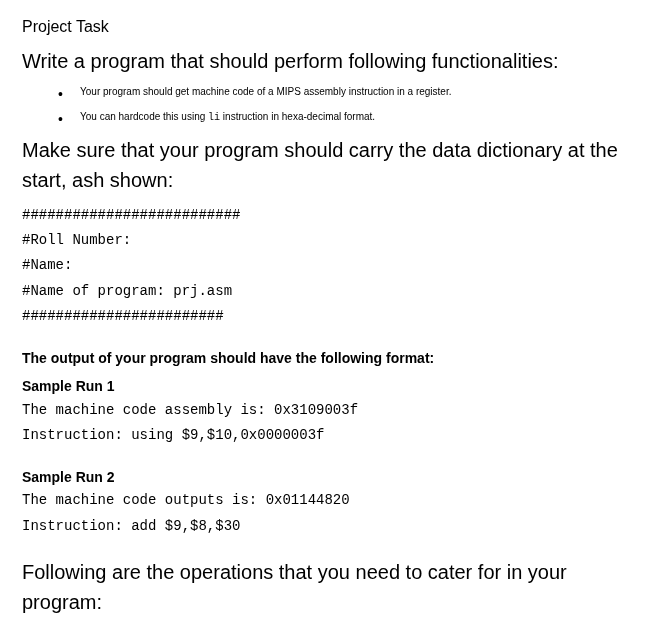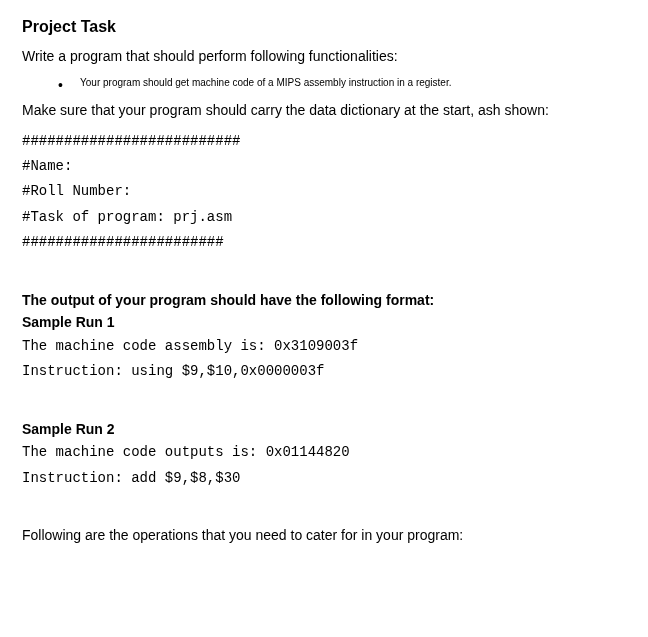--- a/index.html
+++ b/index.html
@@ -9,25 +9,25 @@
     }
     body {
       font-family: Arial, Helvetica, sans-serif;
       background: #ffffff;
       padding: 18px 22px;
       width: 648px;
       color: #000;
     }
     .title {
       font-size: 16px;
-      font-weight: bold;
+      font-weight: normal;
       margin-bottom: 10px;
     }
     .body-text {
-      font-size: 14px;
+      font-size: 20px;
       line-height: 1.5;
       margin-bottom: 8px;
     }
     ul.bullets {
       list-style: none;
       padding-left: 42px;
       margin-bottom: 8px;
     }
     ul.bullets li {
       position: relative;
@@ -53,43 +53,47 @@
     .mono-block {
       margin-top: 6px;
       margin-bottom: 6px;
     }
     .bold-text {
       font-size: 14px;
       font-weight: bold;
       line-height: 1.6;
     }
     .section-gap {
-      margin-top: 34px;
+      margin-top: 18px;
     }
     .small-gap {
+      margin-top: 6px;
     }
   </style>
 </head>
 <body>
 
 <div class="title">Project Task</div>
 
 <div class="body-text">Write a program that should perform following functionalities:</div>
 
 <ul class="bullets">
   <li>Your program should get machine code of a MIPS assembly instruction in a register.</li>
+  <li>
+    <span>You can hardcode this using </span><span class="mono-inline">li</span><span> instruction in hexa-decimal format.</span>
+  </li>
 </ul>
 
 <div class="body-text">Make sure that your program should carry the data dictionary at the start, ash shown:</div>
 
 <div class="mono mono-block">
   <div>##########################</div>
+  <div>#Roll Number:</div>
   <div>#Name:</div>
-  <div>#Roll Number:</div>
-  <div>#Task of program: prj.asm</div>
+  <div>#Name of program: prj.asm</div>
   <div>########################</div>
 </div>
 
 <div class="bold-text section-gap">The output of your program should have the following format:</div>
 
 <div class="bold-text small-gap">Sample Run 1</div>
 <div class="mono">The machine code assembly is: 0x3109003f</div>
 <div class="mono">Instruction: using $9,$10,0x0000003f</div>
 
 <div class="bold-text section-gap">Sample Run 2</div>

